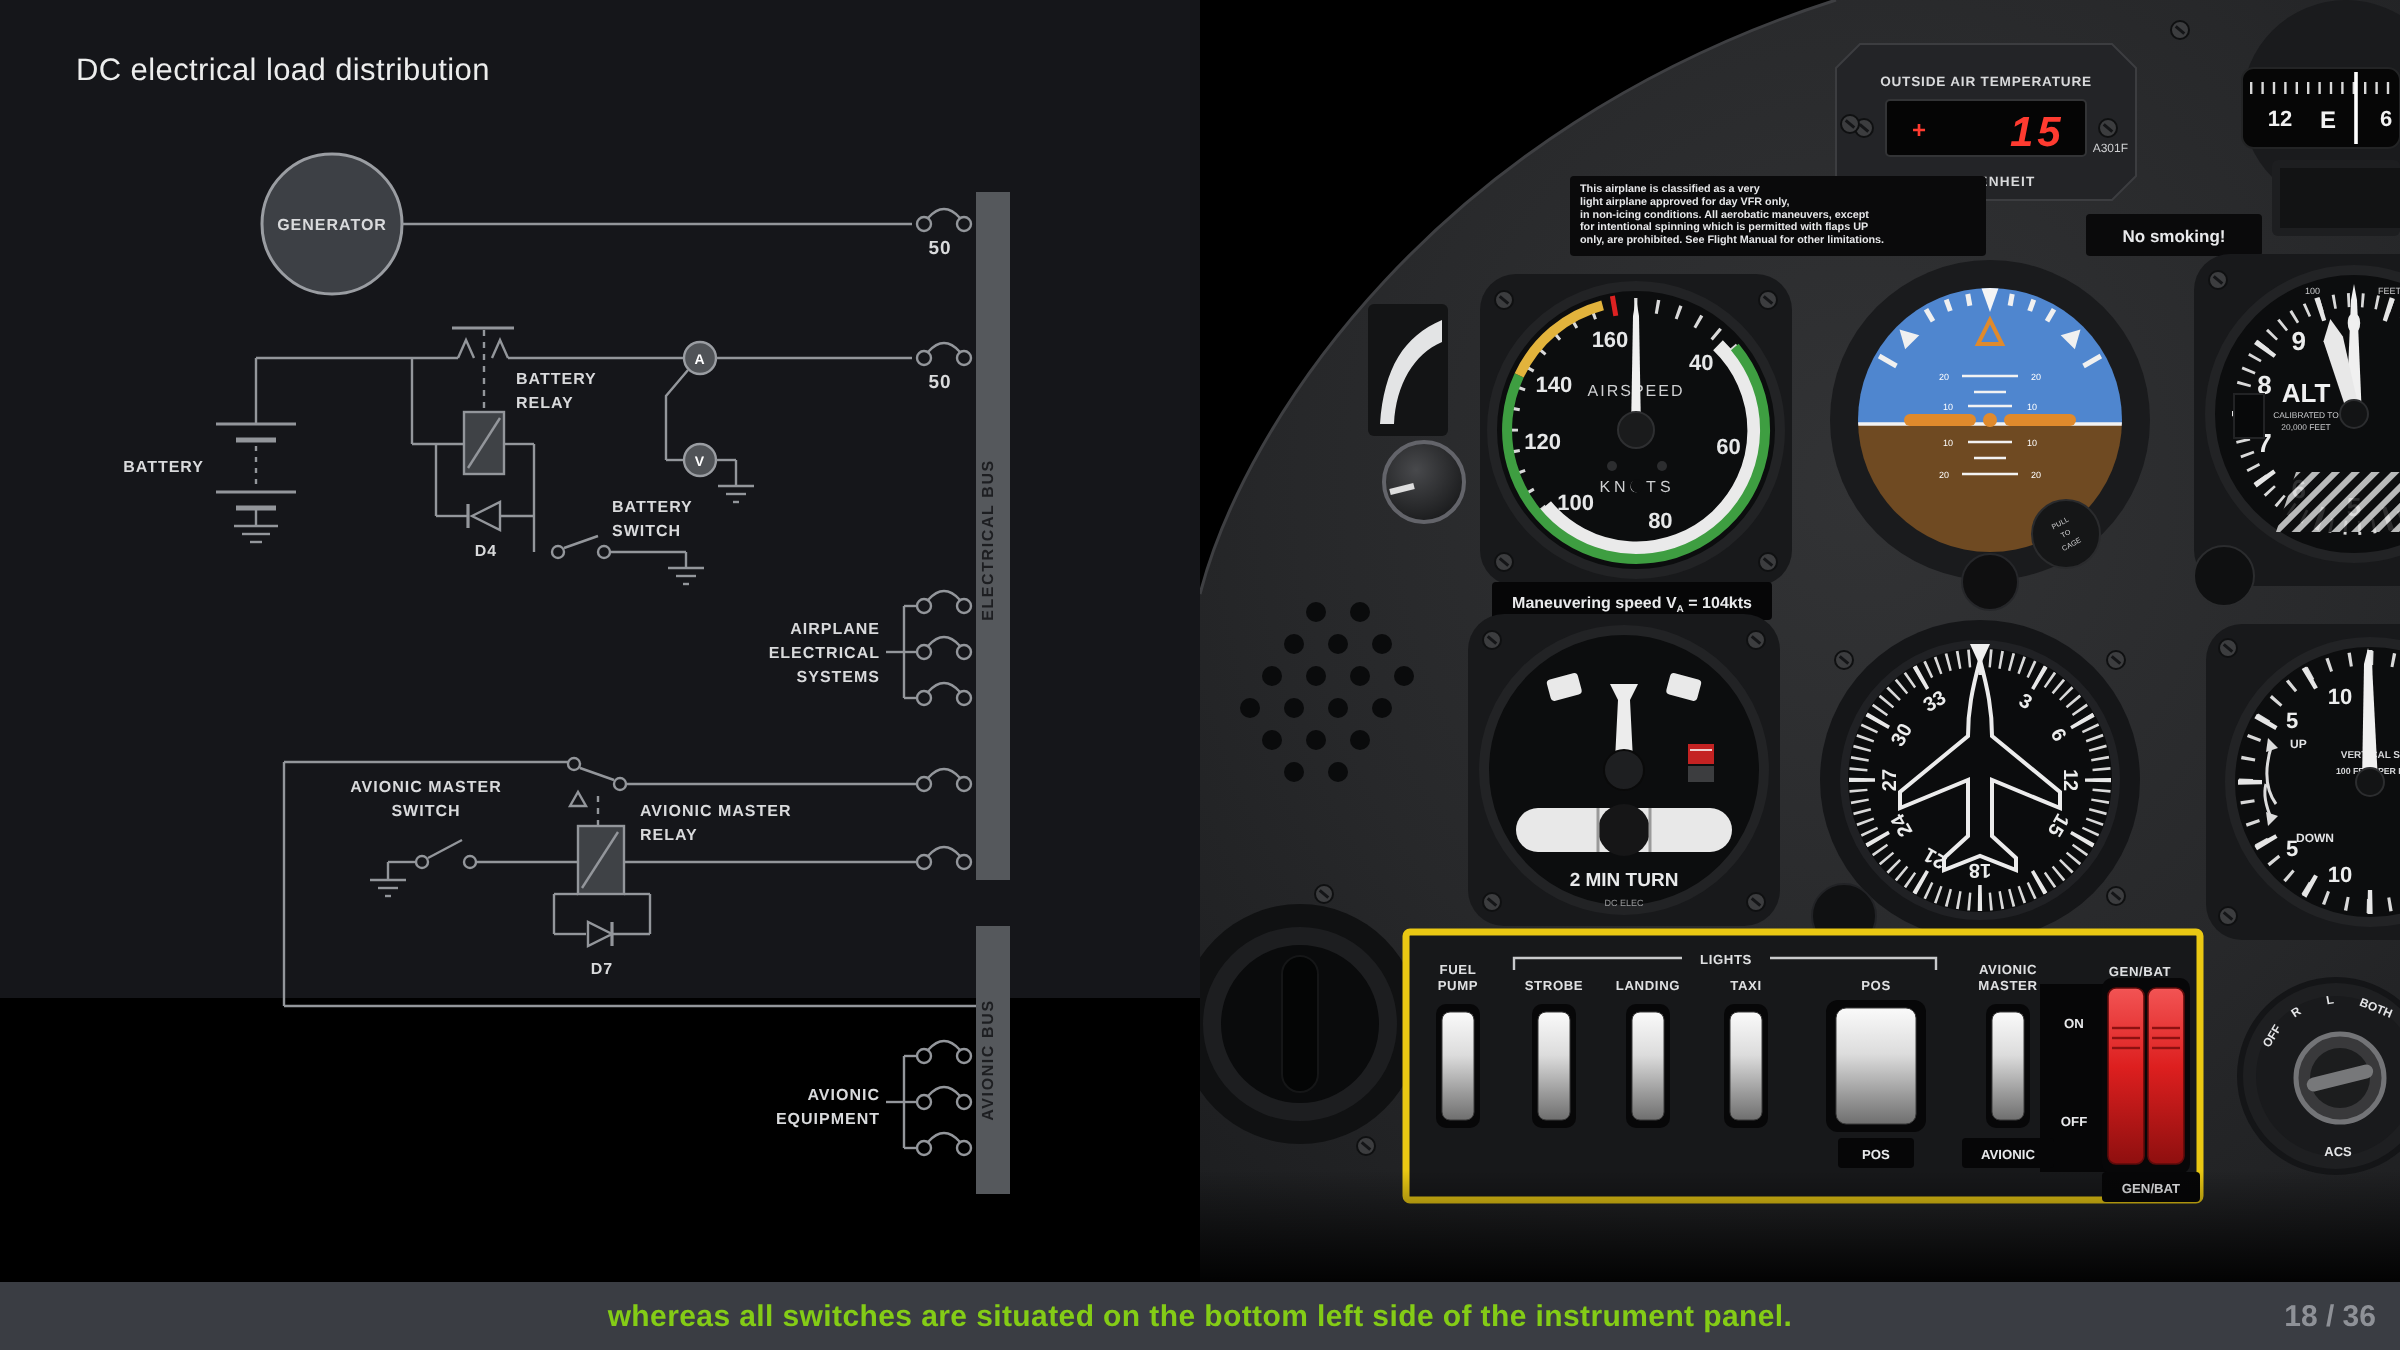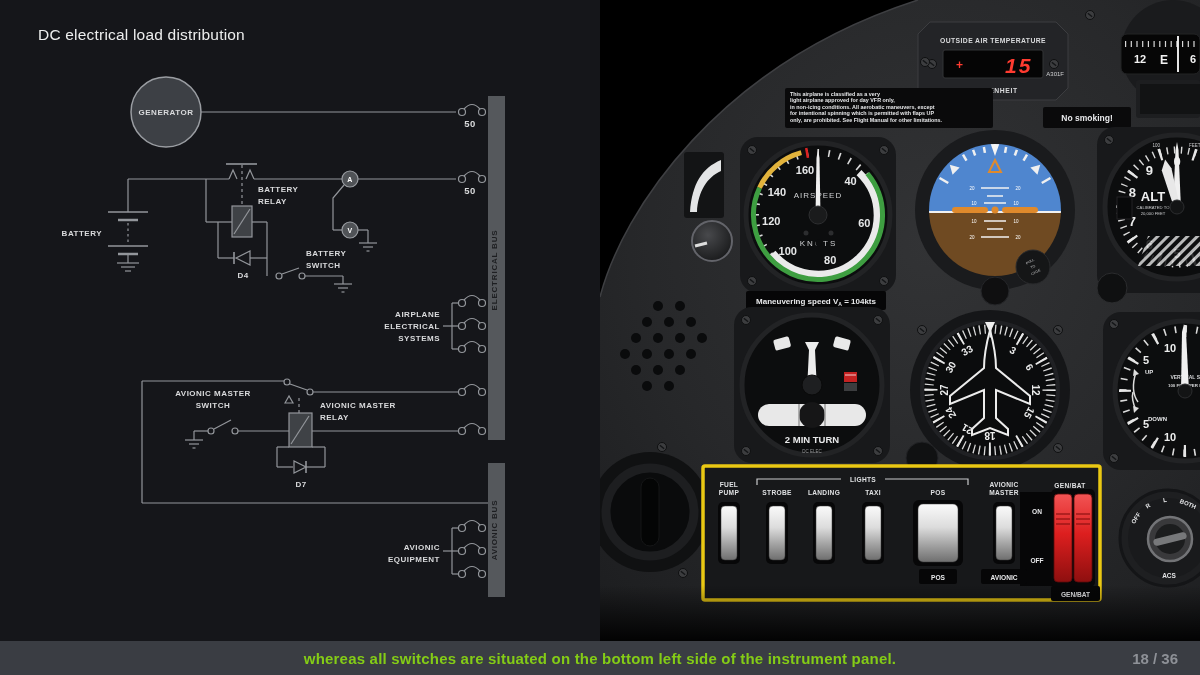--- a/index.html
+++ b/index.html
@@ -1,21 +1,21 @@
 <!DOCTYPE html>
 <html><head>
 <meta charset="utf-8">
 <style>
   html,body{margin:0;padding:0;background:#000;}
   .stage{position:relative;width:1200px;height:675px;overflow:hidden;background:#000;font-family:"Liberation Sans",sans-serif;}
-  .left-half{position:absolute;left:0;top:0;width:600px;height:641px;background:#15161a;}
+  .left-half{position:absolute;left:0;top:0;width:600px;height:499px;background:#15161a;}
   .right-half{position:absolute;left:600px;top:0;width:600px;height:641px;background:#000;}
   .caption-bar{position:absolute;left:0;top:641px;width:1200px;height:34px;background:#3a3d43;display:flex;align-items:center;justify-content:center;}
   .caption-text{color:#84cc16;font-size:15px;font-weight:600;letter-spacing:.2px;}
-  .page-counter{position:absolute;right:22px;top:0;height:34px;display:flex;align-items:center;color:#8e9197;font-size:15px;font-weight:600;}
+  .page-counter{position:absolute;right:12px;top:0;height:34px;display:flex;align-items:center;color:#8e9197;font-size:15px;font-weight:600;}
   svg{position:absolute;left:0;top:0;}
   text{font-family:"Liberation Sans",sans-serif;}
 </style>
 </head>
 <body>
 
 <div class="stage">
 
   <div class="left-half">
     <svg width="600" height="641" viewBox="0 0 600 641">

